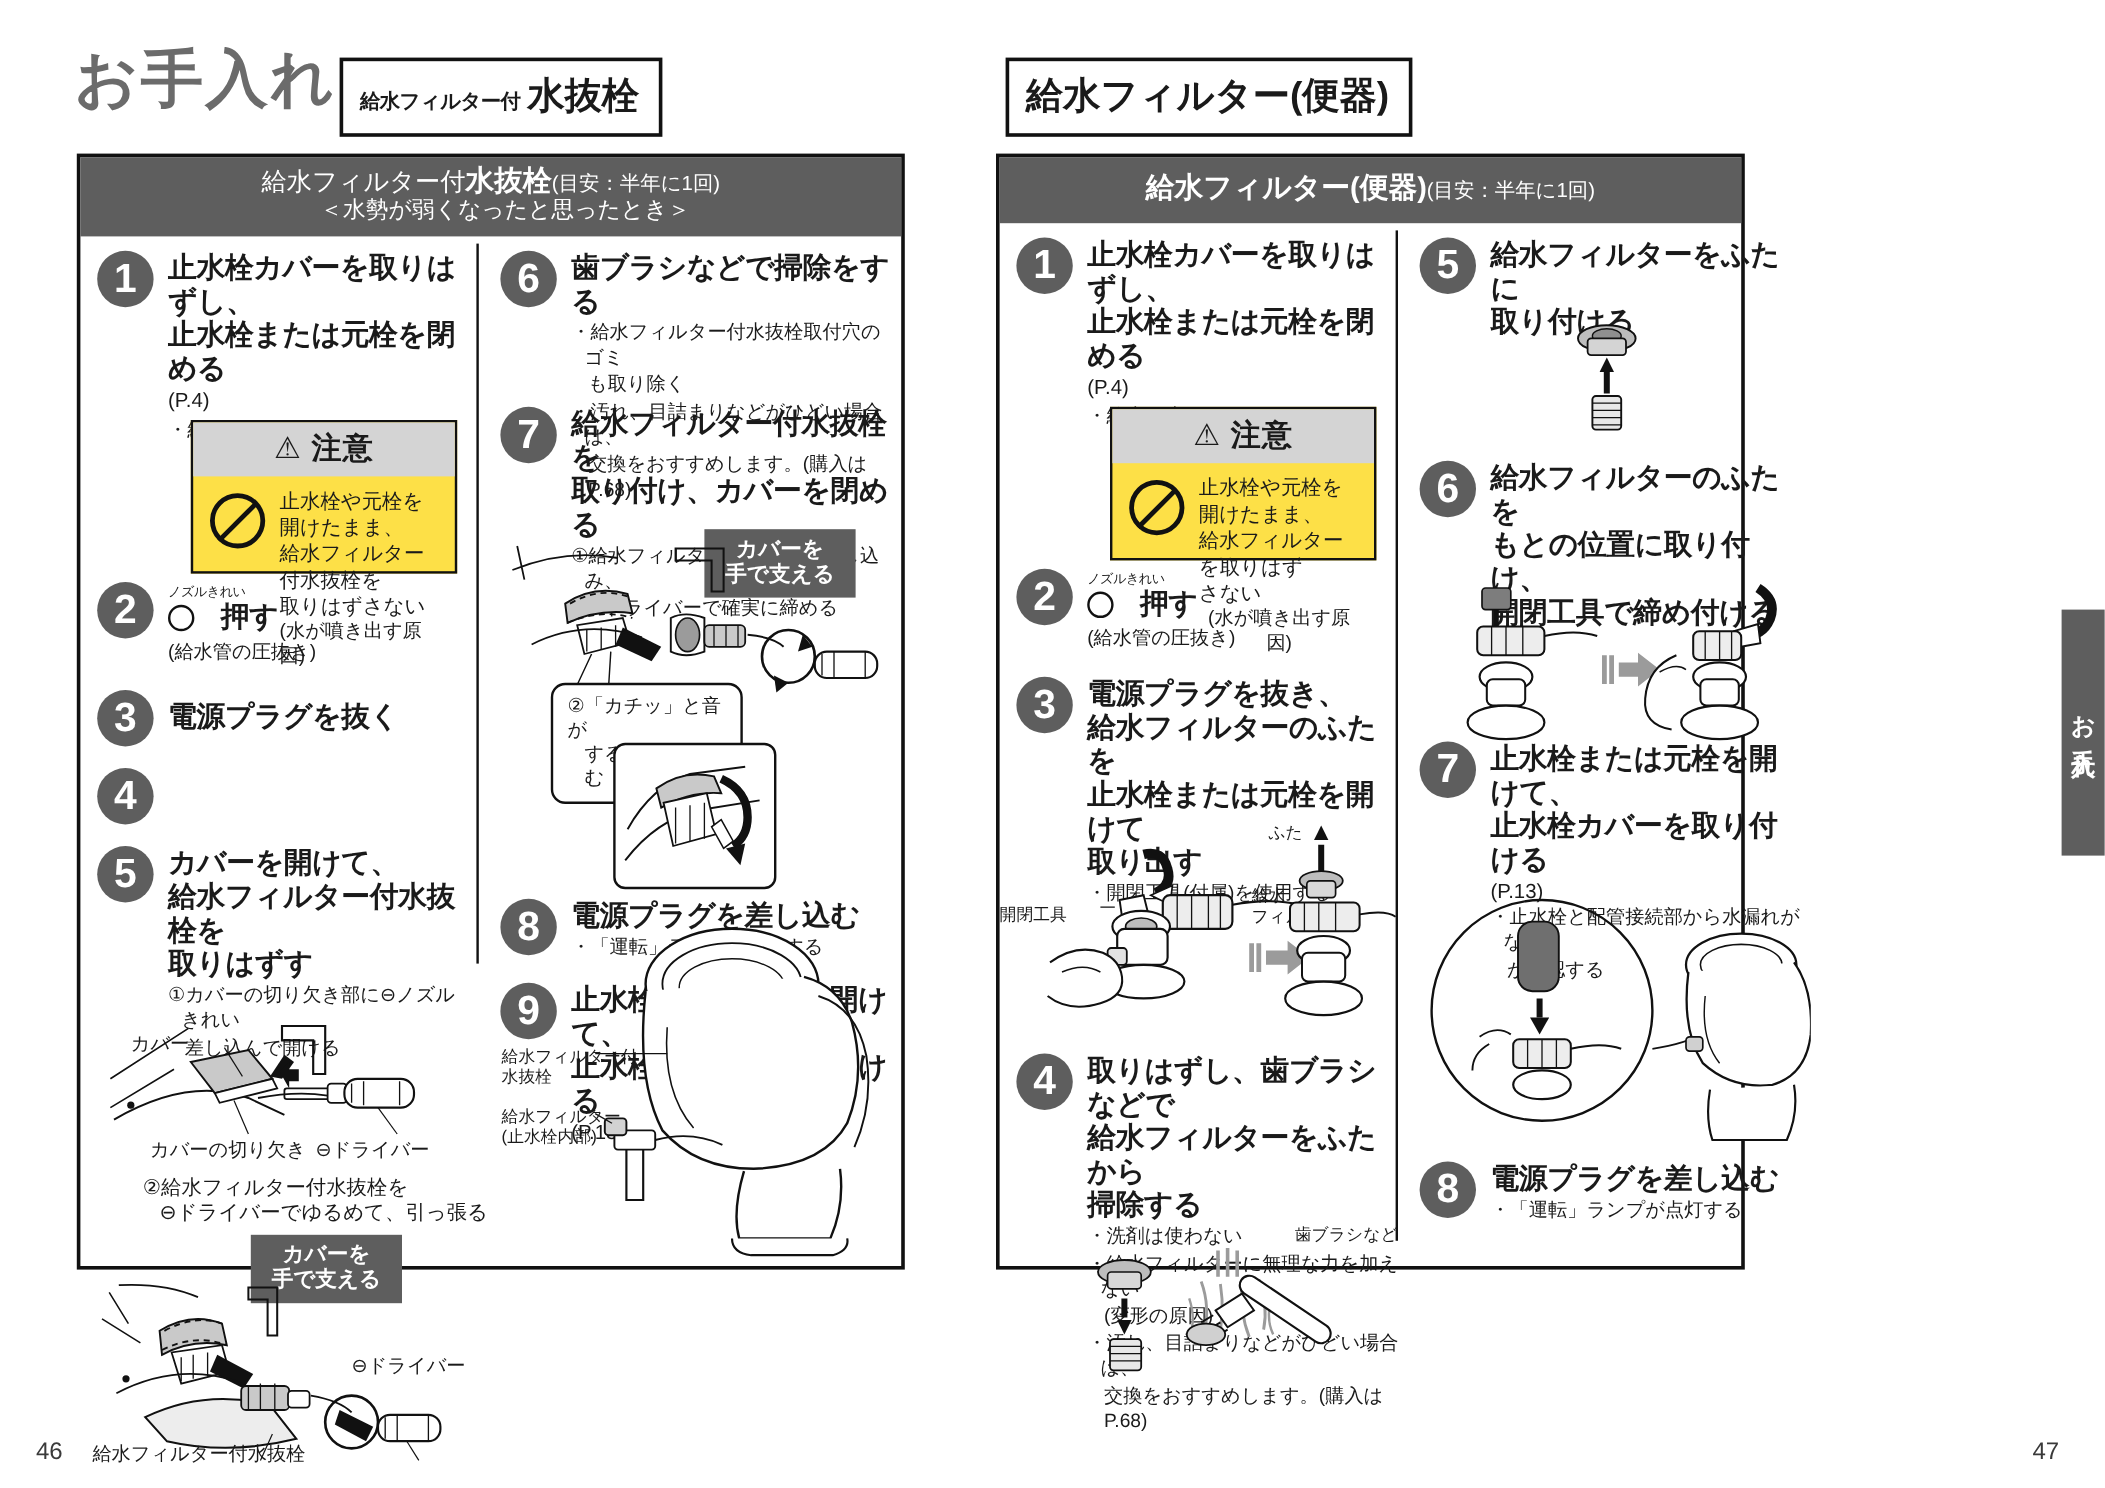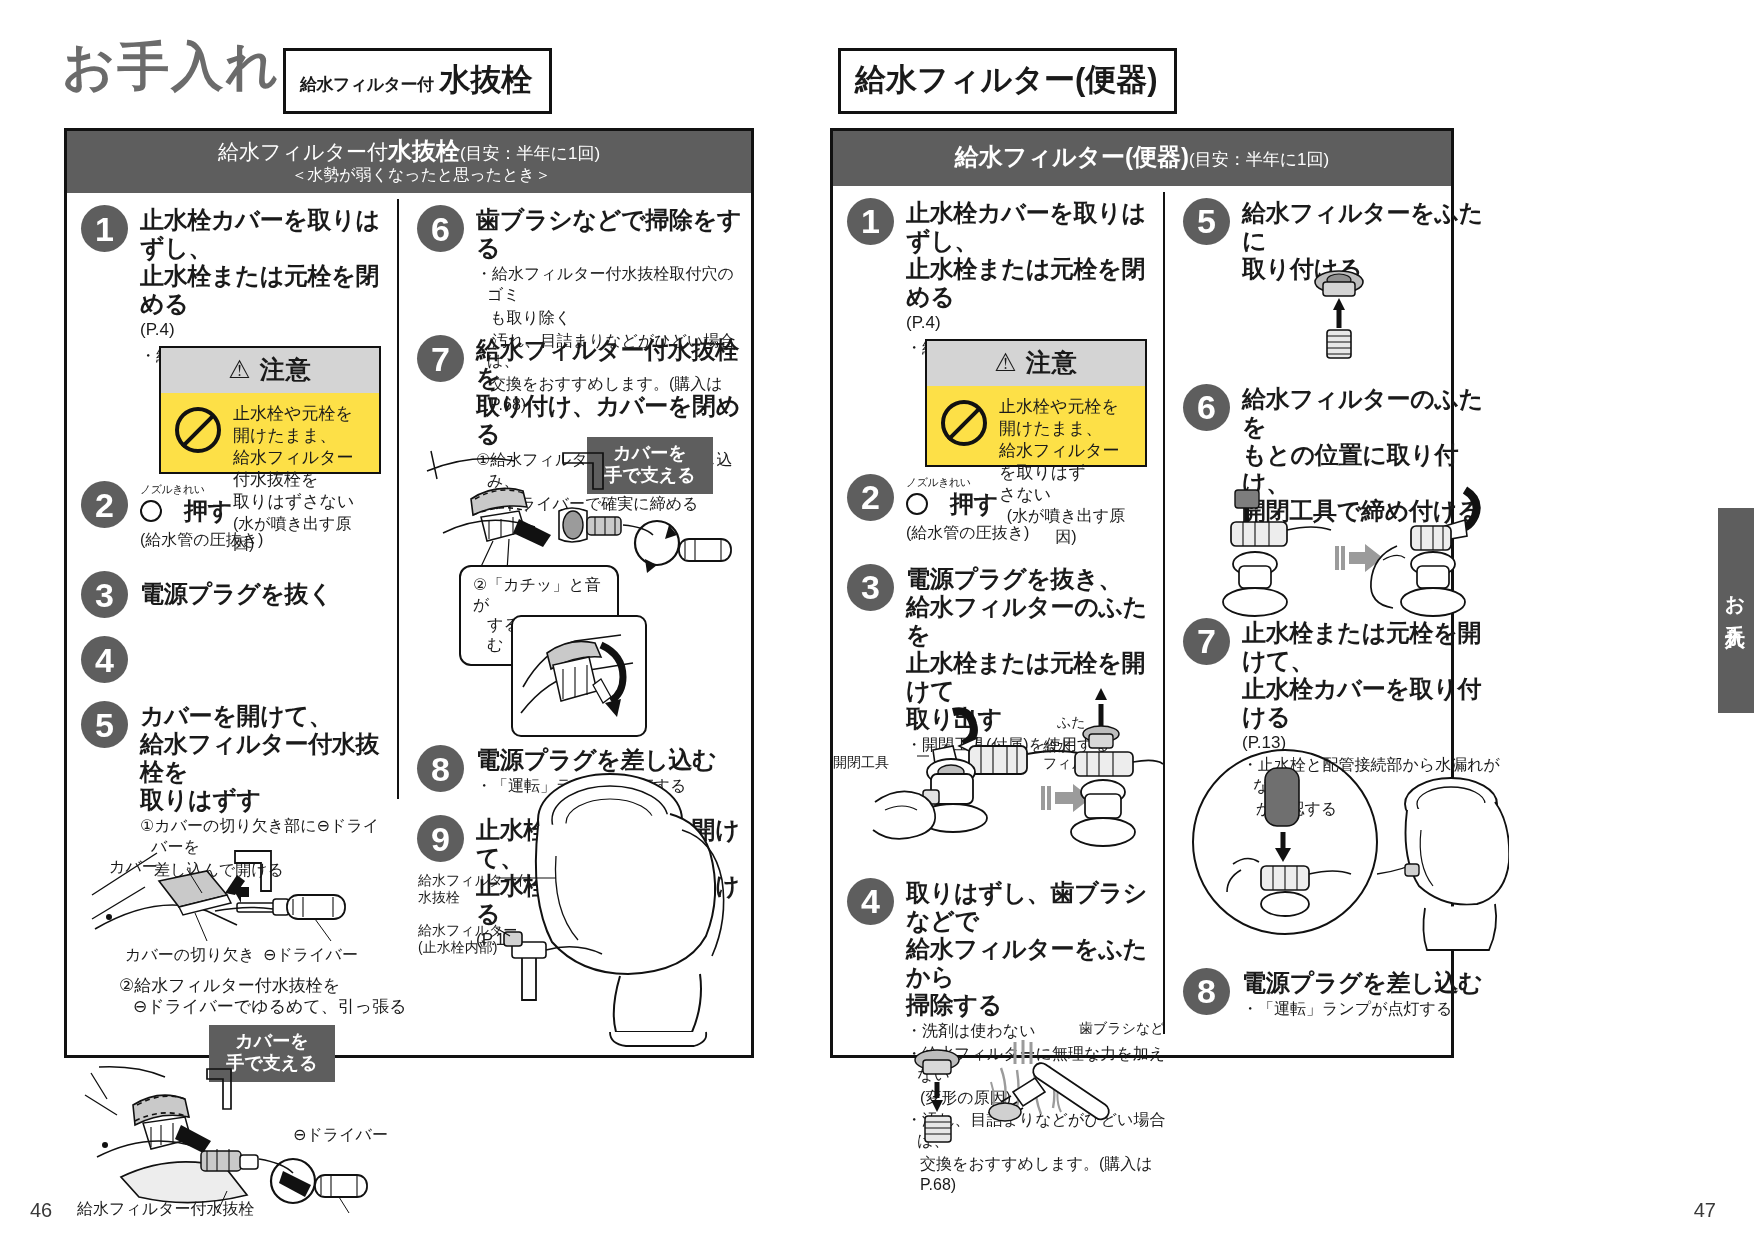--- a/index.html
+++ b/index.html
@@ -40,21 +40,21 @@
 
   
   .panel { position: absolute; border: 3px solid #111; background: #fff; }
   .panel-head {
     background: #5e5e5e; color: #fff; text-align: center;
     padding: 7px 0 9px;
   }
   .panel-head .l1 { font-size: 24px; font-weight: bold; line-height: 1.12; }
   .panel-head .l1 .thin { font-weight: normal; font-size: 21px; }
   .panel-head .l1 .note { font-weight: normal; font-size: 17px; }
-  .panel-head .l2 { font-size: 16px; line-height: 1.2; margin-left: 24px; }
+  .panel-head .l2 { font-size: 19px; line-height: 1.2; margin-left: 24px; }
 
   .panel-body { position: relative; }
 
   
   .step { position: absolute; display: flex; gap: 12px; }
   .bullet-num {
     flex: none; width: 47px; height: 47px; border-radius: 50%;
     background: #5e5e5e; color: #fff; font-size: 34px; font-weight: bold;
     display: flex; align-items: center; justify-content: center;
     line-height: 1;
@@ -204,21 +204,21 @@
         </div>
 
         <div class="step" style="left:14px; top:508px; width:310px;">
           <div class="bullet-num">5</div>
           <div class="step-text">
             <div class="step-title">
               <div>カバーを開けて、</div>
               <div>給水フィルター付水抜栓を</div>
               <div>取りはずす</div>
             </div>
-            <div class="step-bullet tight">①カバーの切り欠き部に⊖ドライバーを</div>
+            <div class="step-bullet tight">①カバーの切り欠き部に⊖ノズルきれい</div>
             <div class="step-bullet tight indent2">差し込んで開ける</div>
           </div>
         </div>
 
         <div class="fig" style="left:20px; top:640px; width:300px; height:118px;">
           <svg width="300" height="118" viewBox="0 0 300 118">
             <path d="M5 62 L70 20 M5 86 L58 54" stroke="#111" fill="none" stroke-width="1.4"></path>
             <path d="M8 96 Q70 60 120 78 L150 92" stroke="#111" fill="none" stroke-width="1.6"></path>
             <circle cx="22" cy="84" r="3" fill="#111"></circle>
             <path d="M72 48 L120 38 L140 62 L92 74 Z" fill="#c9c9c9" stroke="#111" stroke-width="1.6"></path>
@@ -495,21 +495,21 @@
             <path d="M16 96 q22 -16 44 -8 q14 6 16 20 q2 16 -18 22 q-26 8 -44 -6" fill="#fff" stroke="#111" stroke-width="1.7"></path>
             <path d="M26 104 q18 -8 32 0" fill="none" stroke="#111" stroke-width="1.2"></path>
 
             <path d="M196 86 h18 v-8 l18 14 l-18 14 v-8 h-18 z" fill="#9b9b9b"></path>
             <path d="M184 80 v24 M190 80 v24" stroke="#9b9b9b" fill="none" stroke-width="4"></path>
 
             <path d="M58 50 L70 50" stroke="#111" fill="none" stroke-width="1"></path>
           </svg>
         </div>
         <div class="flabel sm" style="left:0px; top:568px;">開閉工具</div>
-        <div class="flabel sm" style="left:224px; top:528px;">ふた</div>
+        <div class="flabel sm" style="left:224px; top:499px;">ふた</div>
         <div class="flabel sm" style="left:210px; top:552px;">
           <div>給水</div>
           <div>フィルター</div>
         </div>
 
         <div class="fig" style="left:222px; top:500px; width:110px; height:170px;">
           <svg width="110" height="170" viewBox="0 0 110 170">
             <path d="M46 18 v22" stroke="#111" fill="none" stroke-width="5"></path>
             <path d="M40 14 l6 -12 l6 12 z" fill="#111"></path>
             <ellipse cx="46" cy="48" rx="18" ry="8" fill="#bdbdbd" stroke="#111" stroke-width="1.5"></ellipse>

